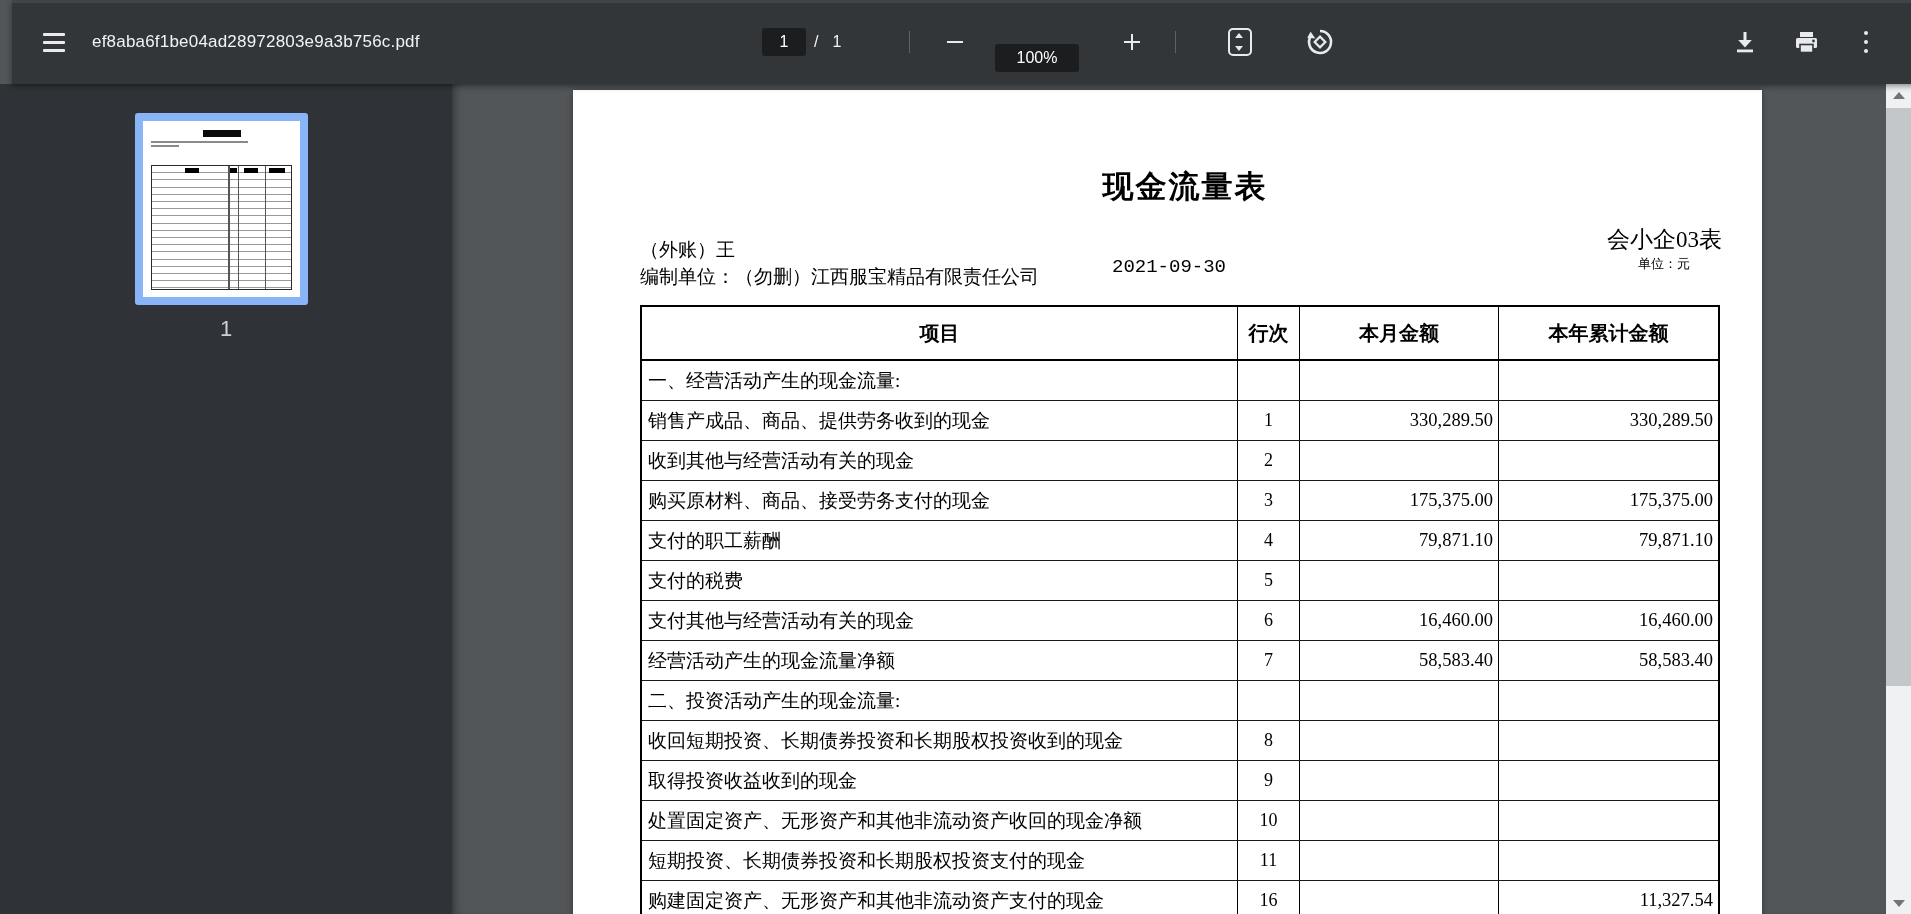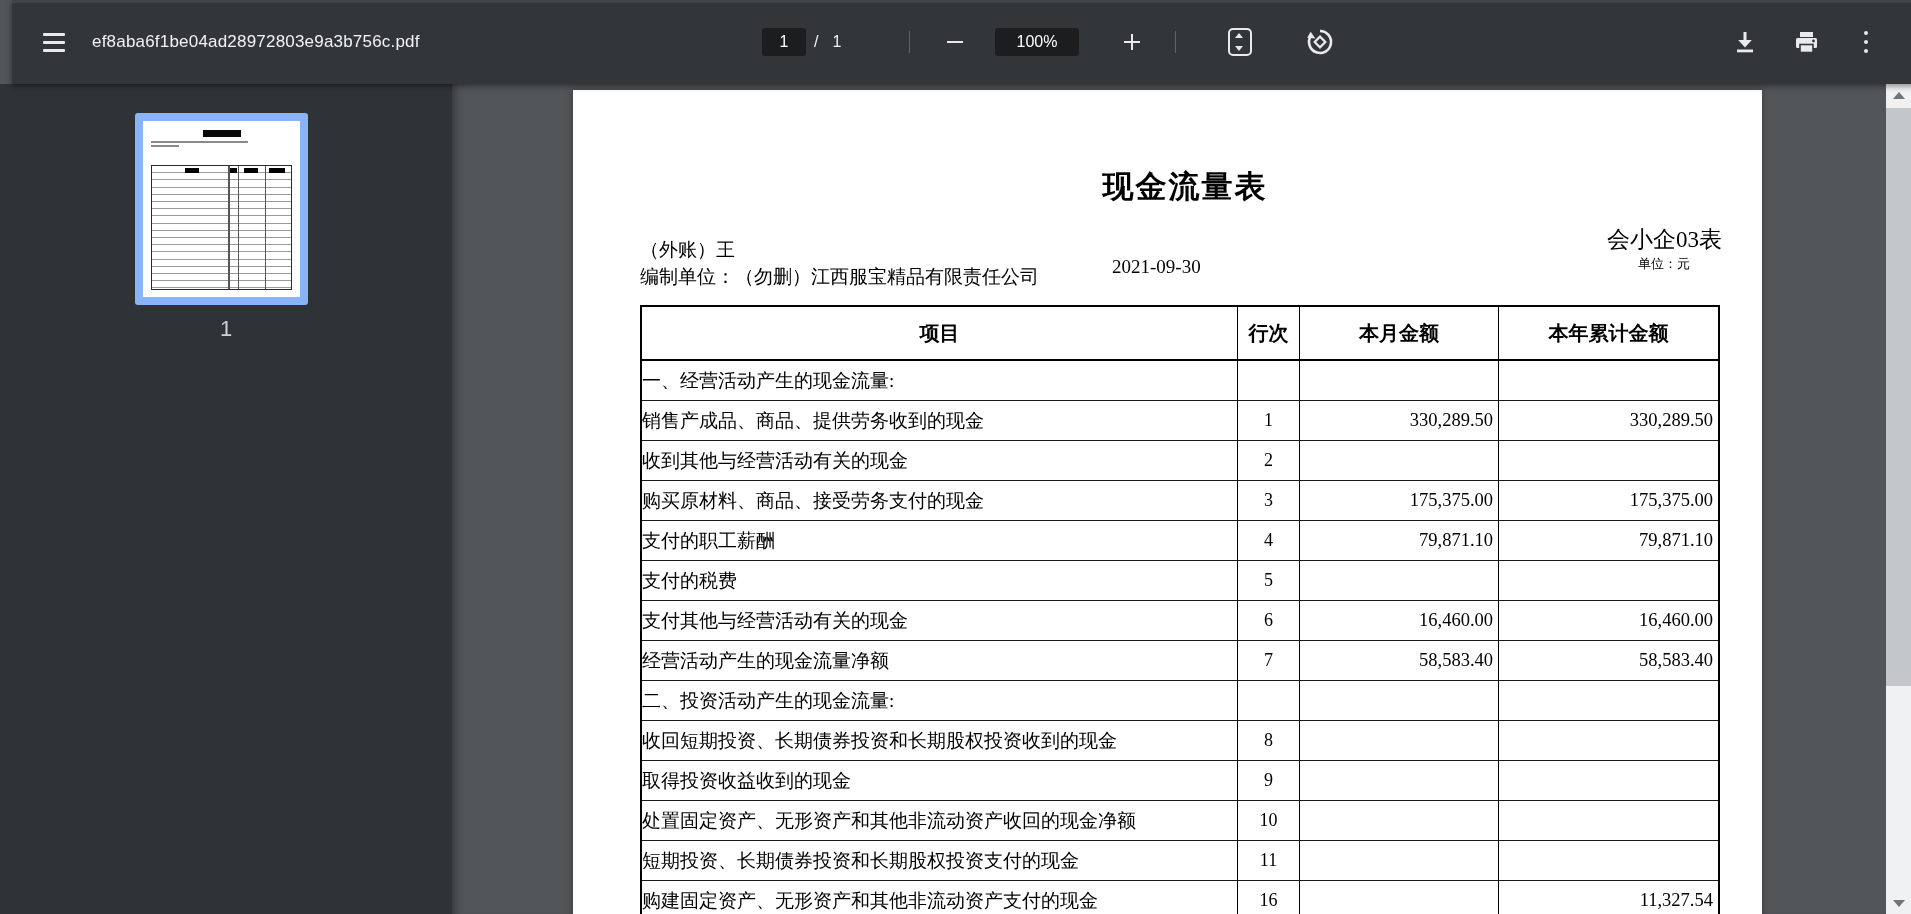--- a/index.html
+++ b/index.html
@@ -14,21 +14,21 @@
   .hamburger { width:48px; height:48px; margin-left:18px; display:flex; flex-direction:column;
                justify-content:center; gap:5px; align-items:center; cursor:pointer; }
   .hamburger .bar { width:22px; height:3px; background:#e8eaed; border-radius:1px; }
   .filename { margin-left:14px; font-size:17px; font-weight:500; letter-spacing:.2px; color:#f1f3f4; }
 
   .tb-center { position:absolute; left:0; top:0; height:84px; }
   .pill { position:absolute; top:28px; height:28px; background:rgba(0,0,0,.45);
           border-radius:3px; color:#fff; font-size:16px; display:flex;
           align-items:center; justify-content:center; }
   .page-box   { left:750px; width:44px; }
-  .zoom-box   { left:983px; width:84px; }
+  .zoom-box   { left:983px; width:84px;margin-top:16px; }
   .page-total { position:absolute; left:802px; top:0; height:84px; display:flex; align-items:center;
                 gap:14px; font-size:16px; color:#f1f3f4; }
   .vsep { position:absolute; top:31px; width:1px; height:22px; background:#5f6368; }
   .sep1 { left:897px; } .sep2 { left:1163px; }
   .tbtn { position:absolute; top:22px; width:40px; height:40px; display:flex;
           align-items:center; justify-content:center; cursor:pointer; }
   .minus-btn { left:923px; } .plus-btn { left:1100px; }
   .fit-btn { left:1208px; } .rotate-btn { left:1288px; }
   .dl-btn { left:1713px; } .print-btn { left:1774px; } .kebab-btn { left:1834px; }
   .minus-glyph { width:16px; height:2.6px; background:#e8eaed; }
@@ -61,32 +61,32 @@
   
   .main { position:absolute; left:452px; top:84px; right:25px; bottom:0; background:#525659;
           box-shadow:inset 10px 0 10px -8px rgba(0,0,0,.4); overflow:hidden; }
   .page { position:absolute; left:121px; top:6px; width:1189px; height:1500px; background:#fff;
           box-shadow:0 1px 6px rgba(0,0,0,.35);
           font-family:"Liberation Serif","DejaVu Serif",serif; color:#000; }
 
   .doc-title { position:absolute; left:0; top:76px; width:1224px; text-align:center;
                font-size:31px; font-weight:bold; letter-spacing:2px; }
   .meta-left { position:absolute; left:67px; top:146px; font-size:19px; line-height:27px; }
-  .meta-date { position:absolute; left:539px; top:166px; font-size:19px; }
+  .meta-date { position:absolute; left:539px; top:166px; font-size:19px;font-family:Liberation Mono, monospace; }
   .meta-form { position:absolute; right:40px; top:134px; font-size:23px; }
   .meta-unit { position:absolute; right:72px; top:165px; font-size:13px; }
 
   .cfs-table { position:absolute; left:67px; top:215px; width:1080px; border:2px solid #000; background:#fff; }
   .t-row { display:grid; grid-template-columns:596px 62px 199px 219px; height:40px; }
   .t-head { height:54px; border-bottom:2px solid #000; font-weight:bold; }
   .t-head .cell { font-size:20px; justify-content:center; padding:0; }
   .cell { border-right:1.3px solid #000; display:flex; align-items:center; font-size:19px; overflow:hidden; white-space:nowrap; }
   .cell:last-child { border-right:none; }
   .t-row:not(.t-head):not(:last-child) { border-bottom:1.3px solid #1a1a1a; }
-  .c-item { padding-left:0; }
+  .c-item { padding-left:6px; }
   .c-line { justify-content:center; font-size:18px; }
   .c-amt  { justify-content:flex-end; padding-right:5px; font-size:18.5px; }
 
   
   .scrollbar { position:absolute; right:0; top:84px; width:25px; bottom:0; background:#f0f1f2; z-index:20; }
   .sb-btn { position:absolute; left:0; width:25px; height:22px; display:flex; align-items:center;
             justify-content:center; cursor:pointer; }
   .sb-up { top:0; } .sb-down { bottom:0; }
   .tri-up { border-left:6px solid transparent; border-right:6px solid transparent; border-bottom:7px solid #70757a; }
   .tri-down { border-left:6px solid transparent; border-right:6px solid transparent; border-top:7px solid #70757a; }

